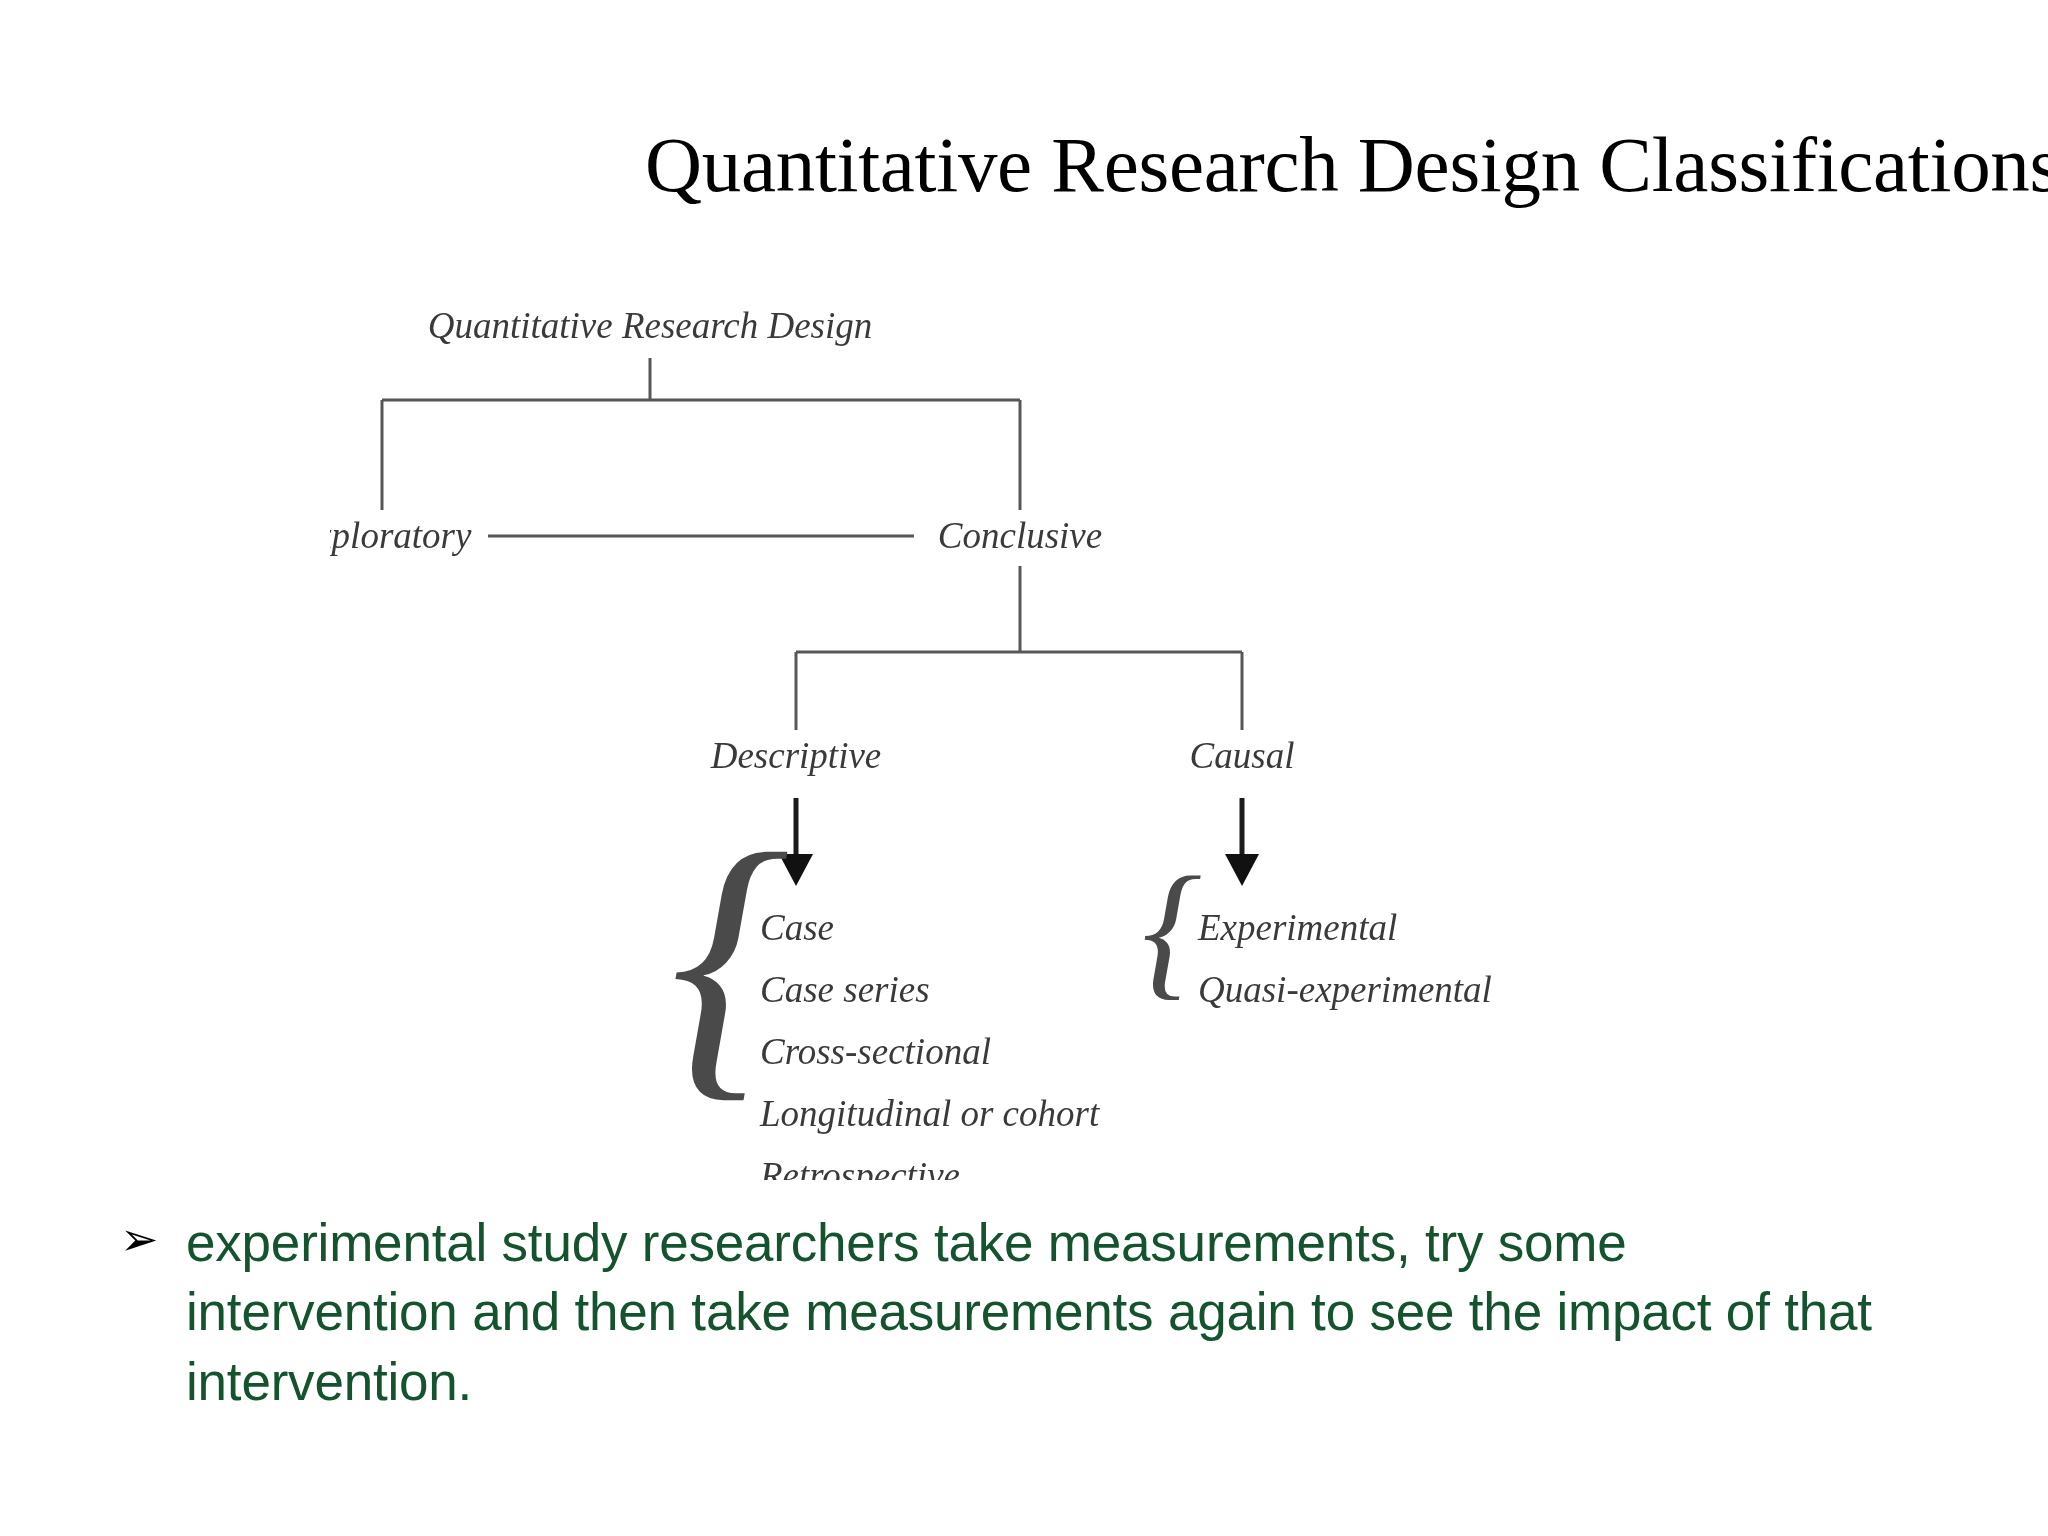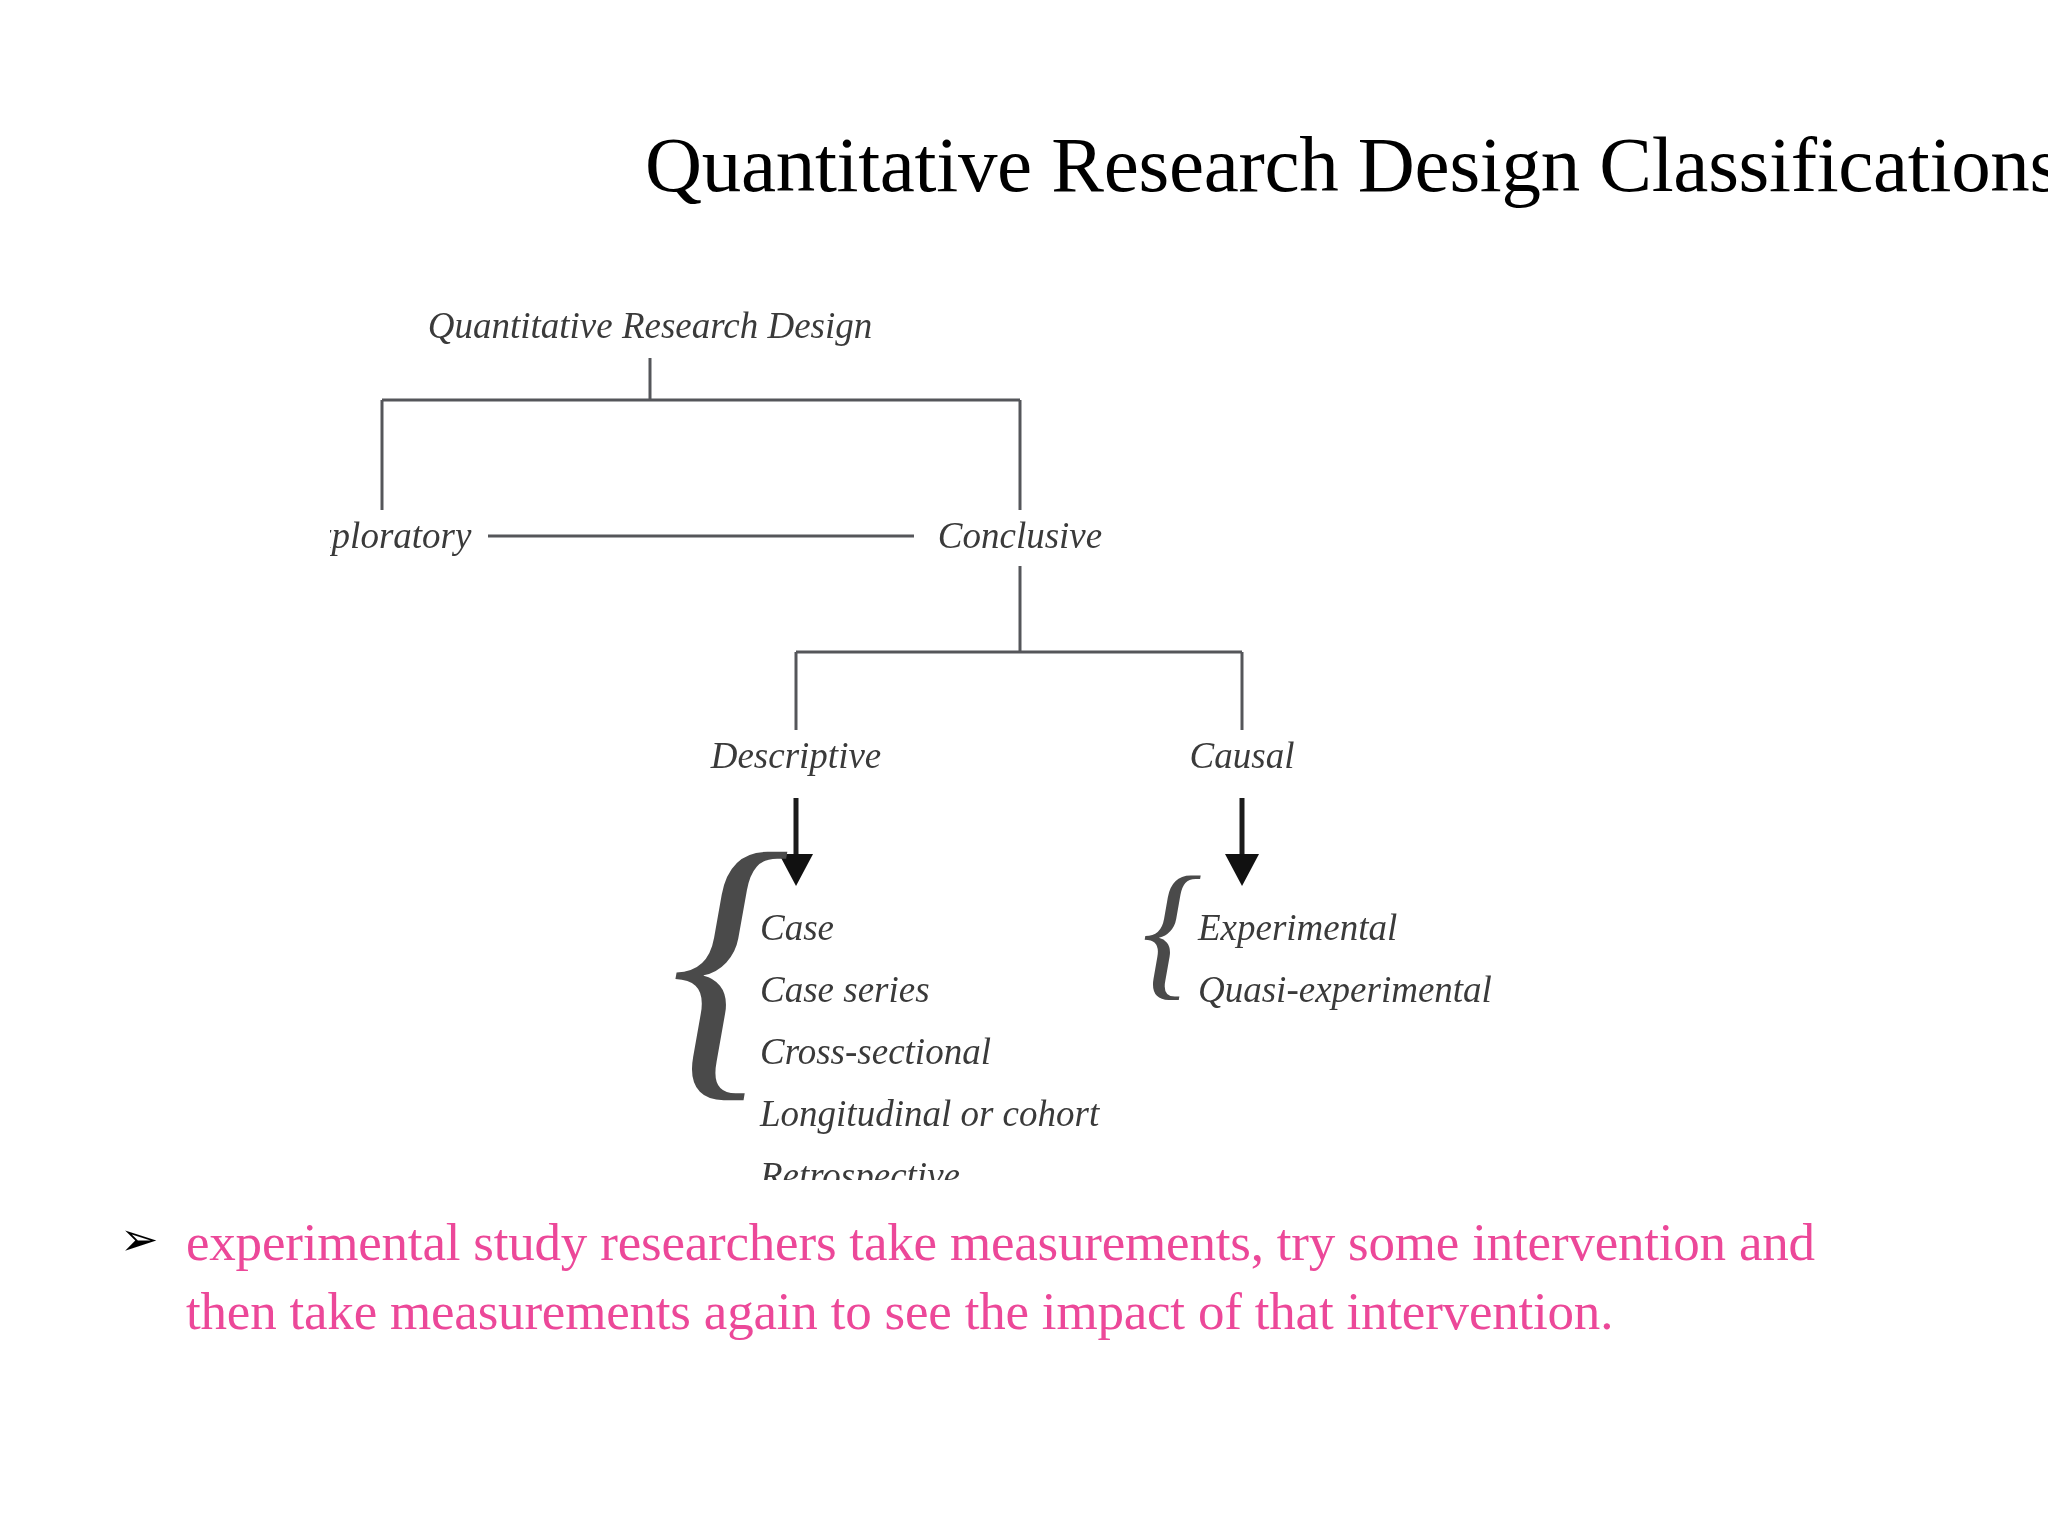--- a/index.html
+++ b/index.html
@@ -96,24 +96,24 @@
     font-family: "DejaVu Sans", sans-serif;
     font-size: 46px;
     line-height: 1.30;
     color: #000000;
     text-align: left;
     padding-top: 2px;
   }
   .bullet-text {
     flex: 1 1 auto;
     max-width: 1690px;
-    font-family: Liberation Serif, serif;
+    font-family: Liberation Sans, sans-serif;
     font-size: 53px;
     line-height: 1.31;
-    color: #ec4899;
+    color: #14532d;
     letter-spacing: -0.2px;
   }
 </style>
 </head>
 <body>
 
 <div class="slide">
 
   <div class="slide-title">Quantitative Research Design Classifications</div>
 

